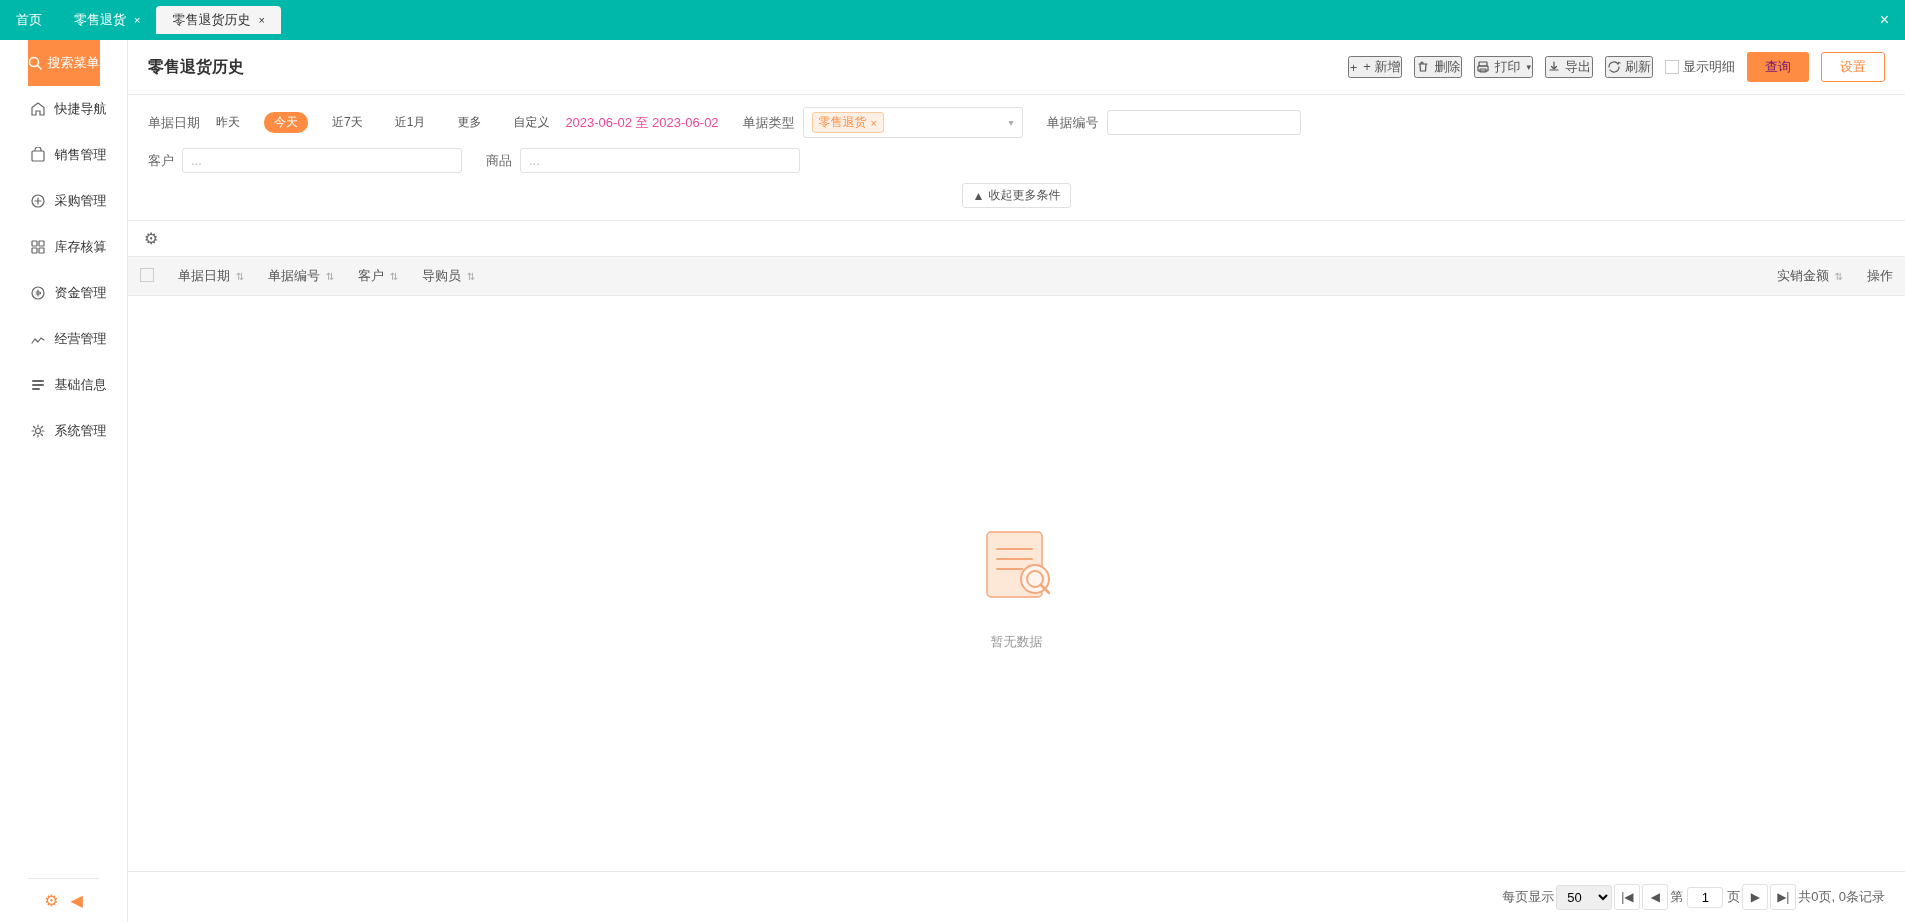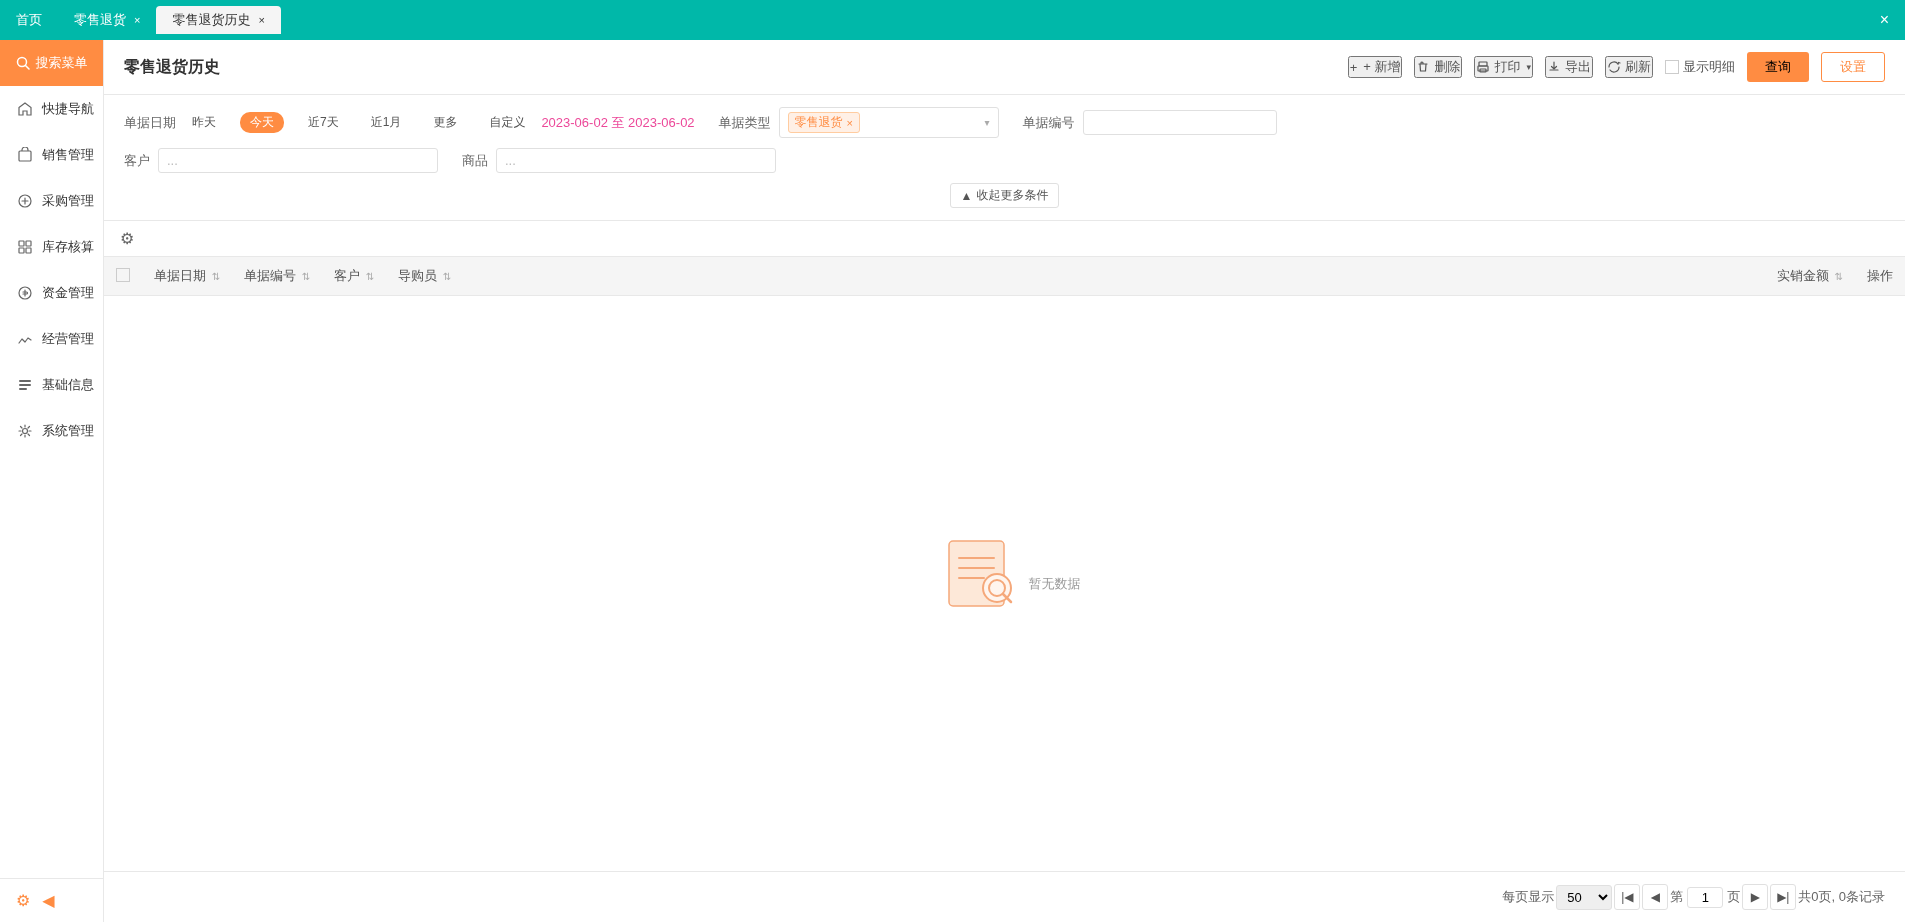--- a/index.html
+++ b/index.html
@@ -9,36 +9,36 @@
     .top-nav { background: #00b8a9; height: 40px; display: flex; align-items: center; padding: 0; flex-shrink: 0; }
     .top-nav-tab { height: 28px; display: flex; align-items: center; padding: 0 16px; color: #fff; font-size: 13px; cursor: pointer; position: relative; justify-content: center; }
     .top-nav-tab.active { background: #f5f5f5; color: #333; border-radius: 4px 4px 0 0; }
     .top-nav-tab .close-icon { margin-left: 8px; font-size: 11px; cursor: pointer; }
     .top-nav-close { margin-left: auto; padding: 0 16px; color: #fff; cursor: pointer; font-size: 16px; }
 
     
     .main-layout { display: flex; flex: 1; overflow: hidden; }
 
     
-    .sidebar { width: 104px; background: #fff; border-right: 1px solid #e8e8e8; display: flex; flex-direction: column; flex-shrink: 0; }
+    .sidebar { width: 128px; background: #fff; border-right: 1px solid #e8e8e8; display: flex; flex-direction: column; flex-shrink: 0; align-items: center; }
     .sidebar-search { background: #ff8c42; height: 46px; display: flex; align-items: center; justify-content: center; color: #fff; font-size: 13px; gap: 6px; cursor: pointer; }
     .sidebar-item { padding: 14px 8px 14px 16px; display: flex; align-items: center; gap: 8px; cursor: pointer; color: #333; font-size: 13px; }
     .sidebar-item .icon { width: 18px; height: 18px; display: flex; align-items: center; justify-content: center; flex-shrink: 0; }
     .sidebar-footer { margin-top: auto; display: flex; padding: 12px 16px; gap: 12px; border-top: 1px solid #e8e8e8; }
     .sidebar-footer-icon { color: #ff8c42; cursor: pointer; font-size: 16px; }
 
     
     .content { flex: 1; display: flex; flex-direction: column; background: #f5f5f5; overflow: hidden; }
 
     
     .page-header { background: #fff; padding: 12px 20px; display: flex; align-items: center; justify-content: space-between; border-bottom: 1px solid #e8e8e8; flex-shrink: 0; }
     .page-title { font-size: 16px; font-weight: bold; color: #333; }
     .page-actions { display: flex; align-items: center; gap: 12px; }
     .action-btn { display: flex; align-items: center; gap: 4px; cursor: pointer; color: #555; font-size: 13px; }
-    .btn-query { background: #ff8c42; color: #000000; border: none; padding: 6px 18px; border-radius: 3px; cursor: pointer; font-size: 13px; }
+    .btn-query { background: #ff8c42; color: #701a75; border: none; padding: 6px 18px; border-radius: 3px; cursor: pointer; font-size: 13px; }
     .btn-setting { background: #fff; color: #ff8c42; border: 1px solid #ff8c42; padding: 5px 18px; border-radius: 3px; cursor: pointer; font-size: 13px; }
     .show-detail { display: flex; align-items: center; gap: 4px; color: #555; font-size: 13px; }
     .checkbox { width: 14px; height: 14px; border: 1px solid #ccc; display: inline-block; cursor: pointer; }
 
     
     .filter-area { background: #fff; padding: 12px 20px; border-bottom: 1px solid #e8e8e8; flex-shrink: 0; }
     .filter-row { display: flex; align-items: center; gap: 24px; margin-bottom: 10px; flex-wrap: wrap; }
     .filter-item { display: flex; align-items: center; gap: 8px; }
     .filter-label { color: #666; font-size: 13px; white-space: nowrap; }
     .filter-date-group { display: flex; align-items: center; gap: 16px; }
@@ -56,21 +56,21 @@
     .table-wrapper { flex: 1; background: #fff; margin: 0; overflow: auto; display: flex; flex-direction: column; }
     .table-toolbar { padding: 8px 16px; display: flex; align-items: center; border-bottom: 1px solid #e8e8e8; }
     .table-settings-icon { color: #666; cursor: pointer; font-size: 16px; }
     table { width: 100%; border-collapse: collapse; }
     thead tr { background: #f5f5f5; }
     th { padding: 10px 12px; text-align: left; font-weight: normal; color: #555; border-bottom: 1px solid #e8e8e8; white-space: nowrap; font-size: 13px; }
     th .sort-icon { font-size: 10px; color: #aaa; margin-left: 2px; }
     .th-checkbox { width: 36px; text-align: center; }
 
     
-    .empty-state { flex: 1; display: flex; align-items: center; justify-content: center; padding: 60px 0; }
+    .empty-state { flex: 1; display: flex; flex-direction: column; align-items: center; justify-content: center; padding: 60px 0; }
     .empty-icon { width: 100px; height: 100px; margin-bottom: 16px; }
     .empty-text { color: #999; font-size: 13px; }
 
     
     .pagination { padding: 12px 20px; background: #fff; border-top: 1px solid #e8e8e8; display: flex; align-items: center; justify-content: flex-end; gap: 2px; flex-shrink: 0; }
     .pagination-label { color: #666; font-size: 13px; }
     .pagination-select { border: 1px solid #e0e0e0; padding: 3px 6px; border-radius: 3px; font-size: 13px; cursor: pointer; }
     .pagination-btn { width: 26px; height: 26px; border: 1px solid #e0e0e0; background: #fff; border-radius: 3px; cursor: pointer; display: flex; align-items: center; justify-content: center; color: #555; font-size: 12px; }
     .pagination-info { color: #666; font-size: 13px; display: flex; align-items: center; gap: 4px; }
     .pagination-input { width: 36px; border: 1px solid #e0e0e0; text-align: center; padding: 2px 4px; border-radius: 3px; font-size: 13px; }

